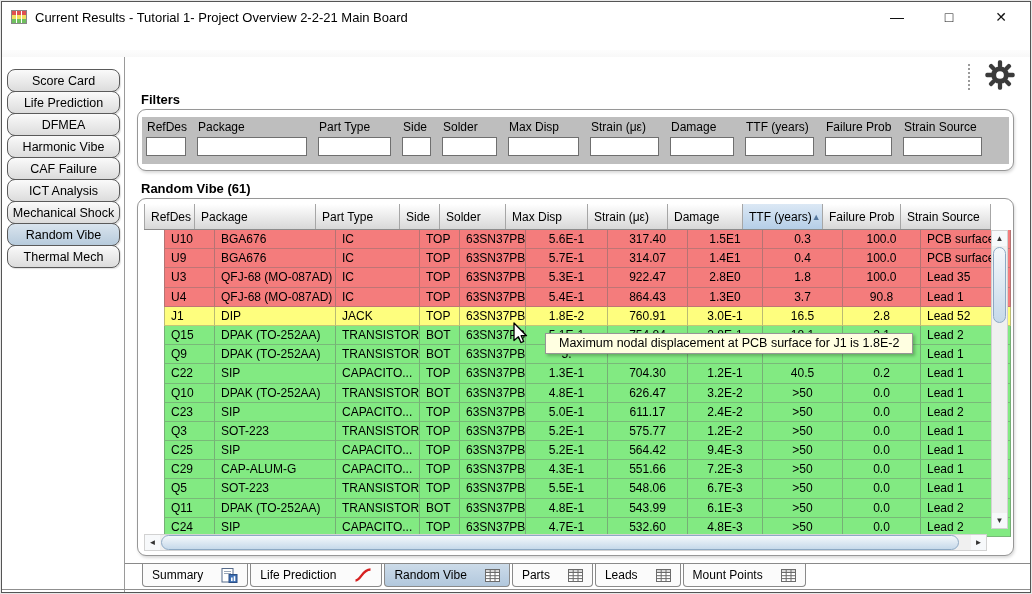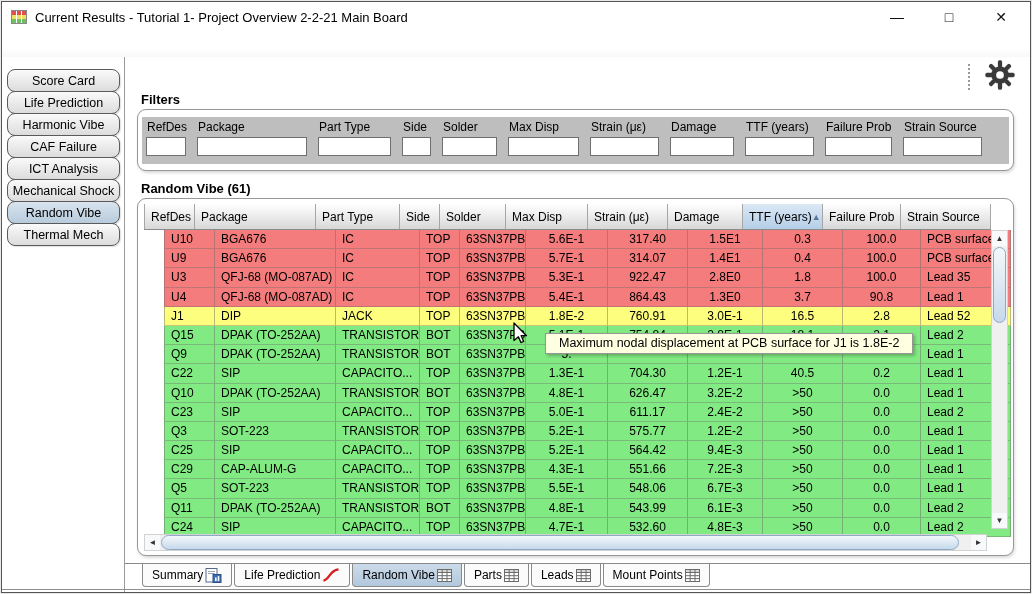--- a/index.html
+++ b/index.html
@@ -96,21 +96,21 @@
   .vscroll .sb-btn { width:100%; }
   .sb-thumb { background:linear-gradient(#f4f8fb,#c6d9ea); border:1px solid #8da9c4;
               border-radius:8px; cursor:grab; }
   .vscroll .sb-thumb { height:76px; margin:1px 1px; }
   .hscroll .sb-thumb { flex:1; margin:0 12px 0 1px; }
   .sb-track { flex:1; }
 
   
   .tabstrip { position:absolute; left:0; right:0; bottom:3px; height:26px;
               border-top:1px solid #8a8a8a; display:flex; padding-left:17px; background:#fff; }
-  .tab { display:flex; align-items:center; gap:2px; height:23px; padding:0 9px;
+  .tab { display:flex; align-items:center; gap:18px; height:23px; padding:0 9px;
          border:1px solid #8a8a8a; border-top:none; border-radius:0 0 4px 4px;
          background:#fbfbfb; font-size:12px; margin-right:2px; cursor:pointer; white-space:nowrap; }
   .tab.selected { background:linear-gradient(#ccdbe9,#b2c8dd); }
 
   
   .tooltip { position:absolute; left:543px; top:331px; height:21px; line-height:19px;
              background:#ffffe1; border:1px solid #969696; font-size:12.5px; padding:0 13px;
              z-index:50; box-shadow:2px 2px 3px rgba(0,0,0,.25); white-space:nowrap; }
   .cursor { position:absolute; left:508px; top:320px; z-index:60; }
 </style>
@@ -139,20 +139,21 @@
   <div class="menubar">
     <span class="menu-item">File</span>
   </div>
 
   <div class="sidebar">
 
       <div class="side-btn">Score Card</div>
 
       <div class="side-btn">Life Prediction</div>
 
+      <div class="side-btn">DFMEA</div>
 
       <div class="side-btn">Harmonic Vibe</div>
 
       <div class="side-btn">CAF Failure</div>
 
       <div class="side-btn">ICT Analysis</div>
 
       <div class="side-btn">Mechanical Shock</div>
 
 

